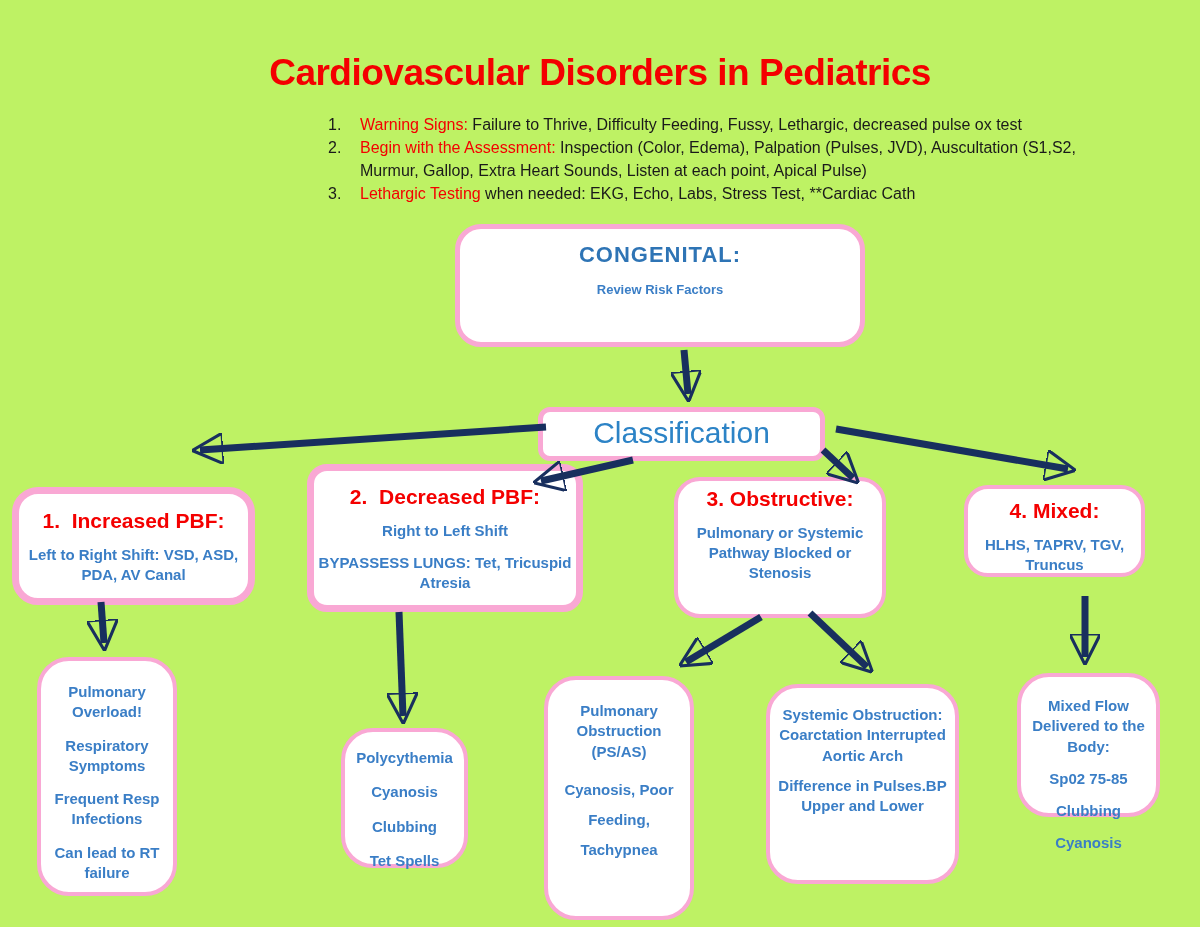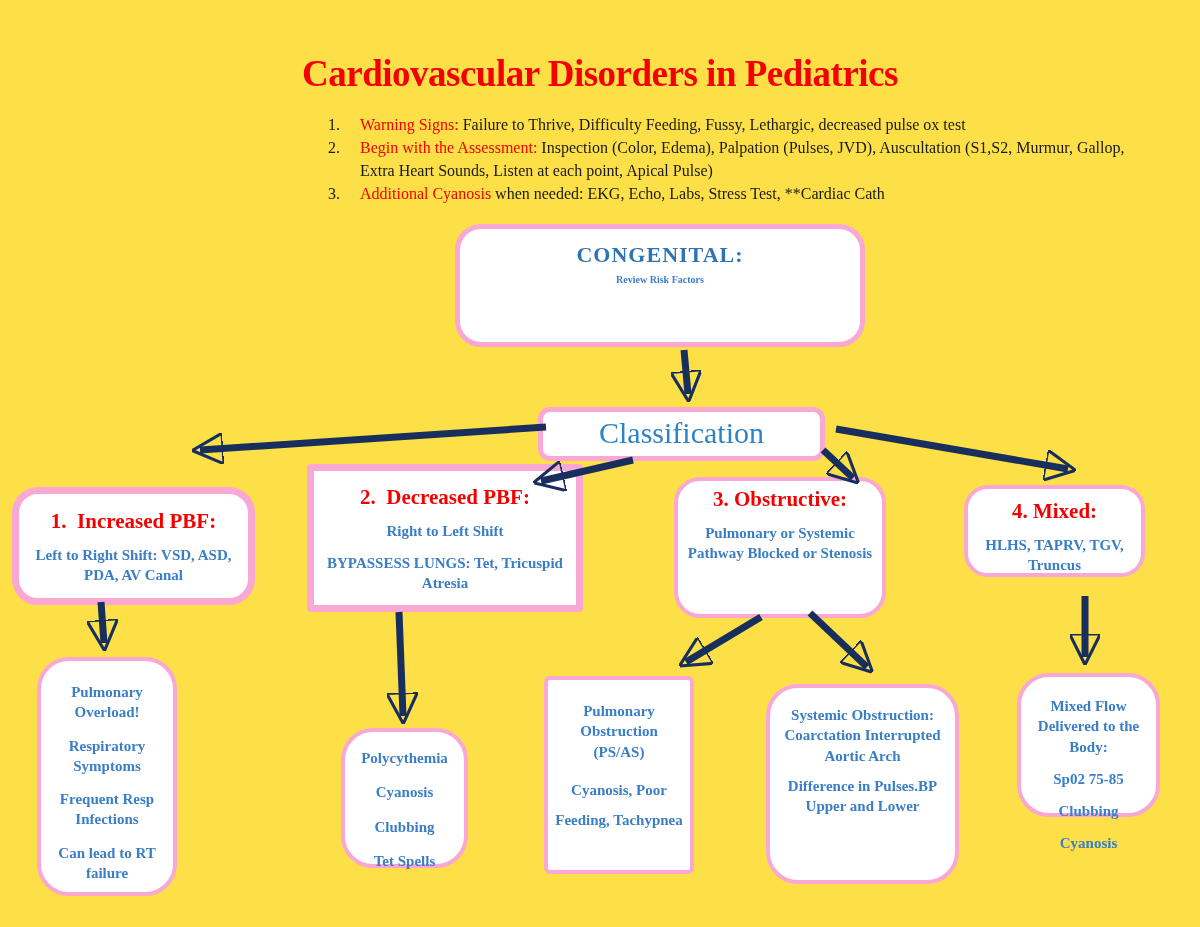--- a/index.html
+++ b/index.html
@@ -1,54 +1,54 @@
 <!DOCTYPE html>
 <html><head>
 <meta charset="utf-8">
 <style>
   html,body{margin:0;padding:0;background:#ffffff;}
   body{font-family:"Liberation Sans","DejaVu Sans",sans-serif;}
-  .canvas{position:relative;width:1200px;height:927px;background:#fde047;overflow:hidden;font-family:Liberation Serif, serif;}
+  .canvas{position:relative;width:1200px;height:927px;background:#bef264;overflow:hidden;}
 
   .page-title{
     position:absolute;top:52px;left:0;width:100%;
     text-align:center;font-size:37px;font-weight:700;color:#f40000;letter-spacing:-0.5px;
   }
 
   .notes{position:absolute;left:328px;top:113px;width:805px;color:#1a1a1a;font-size:16px;line-height:23px;}
   .note-item{display:flex;}
   .note-num{width:32px;flex:0 0 32px;}
   .note-lead{color:#f40000;}
   .note-text{flex:1;}
 
   .box{
     position:absolute;box-sizing:border-box;background:#ffffff;
     border:4px solid #f9a8d4;text-align:center;
     color:#3a7ec6;font-weight:700;
   }
   .congenital{left:455px;top:224px;width:410px;height:123px;border-radius:26px;border-width:5px;padding-top:13px;}
   .congenital .h{font-size:22px;color:#2e74b5;letter-spacing:1px;}
-  .congenital .l{font-size:10px;margin-top:6px;}
+  .congenital .l{font-size:13px;margin-top:14px;}
 
   .classification{left:538px;top:407px;width:287px;height:54px;border-radius:12px;border-width:5px;
     font-size:30px;font-weight:400;color:#2c83c6;line-height:42px;}
 
   .cat .h{color:#f40000;font-size:21px;white-space:pre-wrap;}
   .cat .b{font-size:15px;line-height:1.32;margin-top:12px;}
   .cat1{left:12px;top:487px;width:243px;height:118px;border-radius:26px;border-width:7px;padding-top:15px;}
-  .cat2{left:307px;top:464px;width:276px;height:148px;border-radius:4px;border-width:7px;padding-top:14px;}
+  .cat2{left:307px;top:464px;width:276px;height:148px;border-radius:20px;border-width:7px;padding-top:14px;}
   .cat3{left:674px;top:477px;width:212px;height:141px;border-radius:26px;padding-top:6px;}
   .cat4{left:964px;top:485px;width:181px;height:92px;border-radius:24px;padding-top:10px;}
 
   .out{font-size:15px;line-height:1.35;border-radius:32px;}
   .out .p{margin:0 6px 13px 6px;}
   .o1{left:37px;top:657px;width:140px;height:239px;padding-top:21px;}
   .o2{left:341px;top:728px;width:127px;height:140px;padding-top:16px;}
   .o2 .p{margin-bottom:14px;}
-  .o3{left:544px;top:676px;width:150px;height:198px;padding-top:21px;border-radius:6px;}
+  .o3{left:544px;top:676px;width:150px;height:244px;padding-top:21px;}
   .o3 .p2{line-height:2.0;margin-bottom:0;}
   .o4{left:766px;top:684px;width:193px;height:200px;padding-top:17px;}
   .o4 .p{margin-bottom:10px;}
   .o5{left:1017px;top:673px;width:143px;height:144px;padding-top:19px;}
   .o5 .p{margin-bottom:12px;}
 
   svg.arrows{position:absolute;left:0;top:0;pointer-events:none;}
   svg.arrows path{stroke:#182f5e;fill:none;}
 </style>
 </head>
@@ -62,21 +62,21 @@
     <div class="note-item">
       <span class="note-num">1.</span>
       <span class="note-text"><span class="note-lead">Warning Signs:</span><span> Failure to Thrive, Difficulty Feeding, Fussy, Lethargic, decreased pulse ox test</span></span>
     </div>
     <div class="note-item">
       <span class="note-num">2.</span>
       <span class="note-text"><span class="note-lead">Begin with the Assessment:</span><span> Inspection (Color, Edema), Palpation (Pulses, JVD), Auscultation (S1,S2, Murmur, Gallop, Extra Heart Sounds, Listen at each point, Apical Pulse)</span></span>
     </div>
     <div class="note-item">
       <span class="note-num">3.</span>
-      <span class="note-text"><span class="note-lead">Additional Cyanosis</span><span> when needed:  EKG, Echo, Labs, Stress Test, **Cardiac Cath</span></span>
+      <span class="note-text"><span class="note-lead">Lethargic Testing</span><span> when needed:  EKG, Echo, Labs, Stress Test, **Cardiac Cath</span></span>
     </div>
   </div>
 
   <div class="box congenital">
     <div class="h">CONGENITAL:</div>
     <div class="l">Review Risk Factors</div>
   </div>
 
   <div class="box classification">
     <span>Classification</span>

